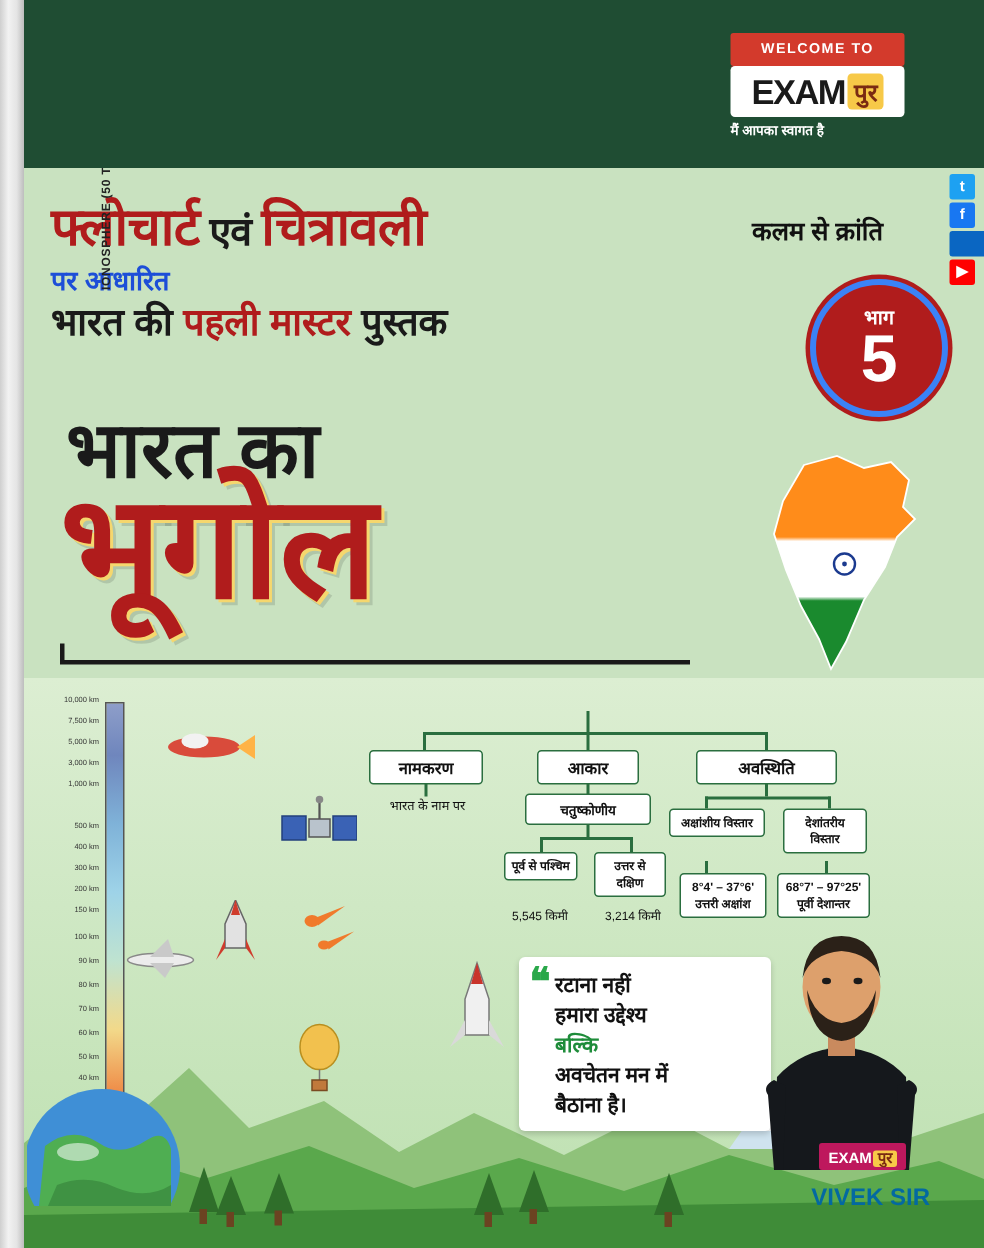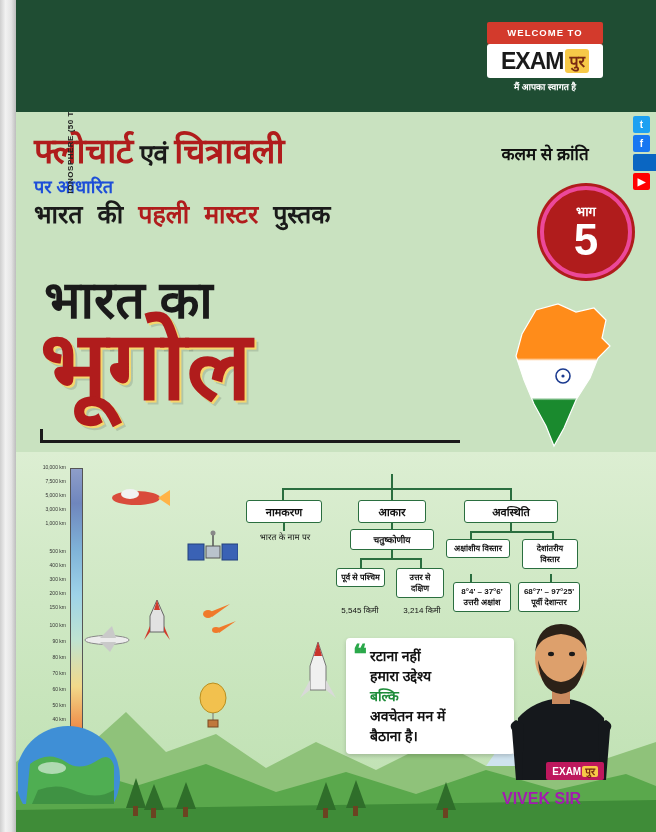--- a/index.html
+++ b/index.html
@@ -66,21 +66,21 @@
   }
   .logo-exam { font-size: 23px; font-weight: bold; color: #1a1a1a; letter-spacing: -1px;}
   .logo-pur {
     display:inline-block;
     background:#f7c948; color:#7a2a12;
     font-size: 16px; font-weight: bold;
     padding: 1px 4px; border-radius: 3px; margin-left: 2px;
   }
   .logo-tag {
     position: absolute; left: 487px; top: 80px;
-    width: 116px; text-align: center;
+    width: 116px; 
     font-size: 9px; color: #ffffff; font-weight: bold;
     z-index: 14;
   }
   .kalam {
     position: absolute; left: 487px; top: 142px;
     width: 116px; text-align: center;
     font-size: 17px; font-weight: bold; color: #111;
     z-index: 14;
   }
   
@@ -106,31 +106,31 @@
     font-size: 35px; font-weight: bold; color: #b01c1c;
     letter-spacing: -0.5px;
   }
   .t1 .evam { color: #1a1a1a; font-size: 26px; }
   .t2 {
     position: absolute; left: 34px; top: 174px;
     font-size: 18px; font-weight: bold; color: #1d4ed8;
   }
   .t3 {
     position: absolute; left: 34px; top: 196px;
-    font-size: 25px; font-weight: bold; color: #1a1a1a; font-family: Liberation Mono, monospace;
+    font-size: 25px; font-weight: bold; color: #1a1a1a;
   }
   .t3 .red { color: #b01c1c; }
 
   
   .bhag {
     position: absolute; right: 24px; top: 186px;
     width: 92px; height: 92px;
     border-radius: 50%;
     background: #b01c1c;
-    border: 4px solid #ec4899;
+    border: 4px solid #3b82f6;
     z-index: 15;
     text-align: center;
     color: #fff;
     box-shadow: 0 0 0 3px #b01c1c;
   }
   .bhag .lbl { font-size: 13px; font-weight: bold; margin-top: 12px; }
   .bhag .num { font-size: 44px; font-weight: bold; line-height: 40px; }
 
   
   .main1 {
@@ -239,22 +239,22 @@
 
   
   .author-photo {
     position: absolute; right: 30px; top: 600px;
     width: 130px; height: 180px;
     z-index: 22;
   }
   .author-name {
     position: absolute; right: 36px; bottom: 24px;
     width: 118px;
-    text-align: left;
-    font-size: 16px; font-weight: bold; color: #a21caf;
+    text-align: right;
+    font-size: 16px; font-weight: bold; color: #0369a1;
     z-index: 25;
   }
   .author-badge {
     position: absolute; right: 52px; bottom: 52px;
     background: #be185d; color: #fff;
     font-size: 10px; font-weight: bold;
     padding: 2px 6px; border-radius: 2px;
     z-index: 26;
   }
   .author-badge .py { background:#f7c948;color:#7a2a12;padding:0 3px;border-radius:2px;margin-left:1px; }

